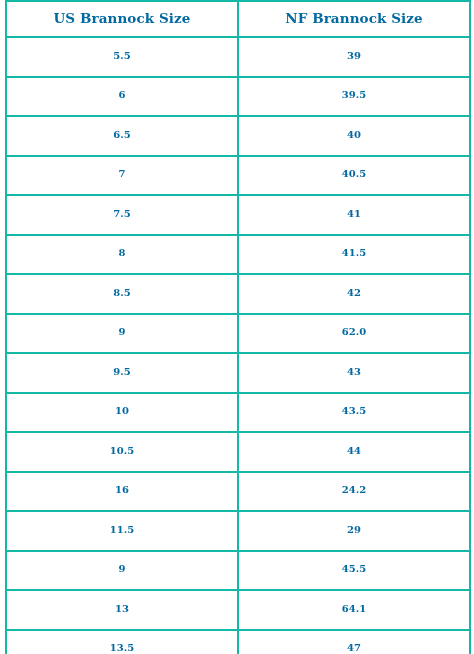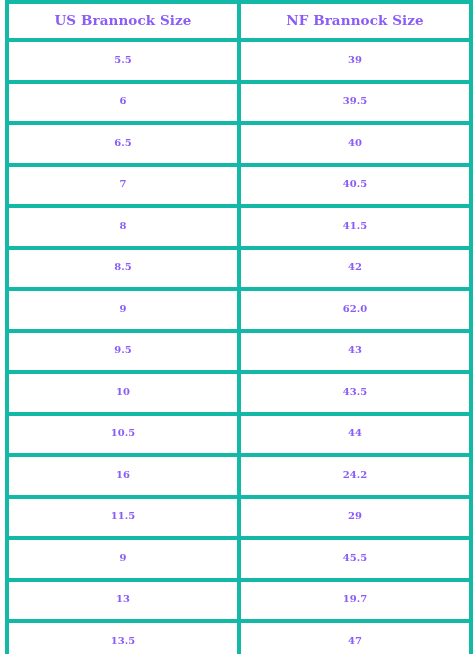--- a/index.html
+++ b/index.html
@@ -28,24 +28,24 @@
     border-collapse: collapse;
     table-layout: fixed;
     background: #ffffff;
   }
 
   table.size-table col.c1 { width: 232px; }
   table.size-table col.c2 { width: 232px; }
 
   table.size-table th,
   table.size-table td {
-    border: 4px solid #14b8a6;
+    border: 2px solid #14b8a6;
     text-align: center;
     vertical-align: middle;
-    color: #8b5cf6;
+    color: #0369a1;
     font-weight: bold;
     padding: 0;
     margin: 0;
     background: #ffffff;
   }
 
   table.size-table th {
     height: 33px;
     font-size: 13.5px;
     letter-spacing: 0.1px;
@@ -86,20 +86,24 @@
       </tr>
       <tr>
         <td>6.5</td>
         <td>40</td>
       </tr>
       <tr>
         <td>7</td>
         <td>40.5</td>
       </tr>
       <tr>
+        <td>7.5</td>
+        <td>41</td>
+      </tr>
+      <tr>
         <td>8</td>
         <td>41.5</td>
       </tr>
       <tr>
         <td>8.5</td>
         <td>42</td>
       </tr>
       <tr>
         <td>9</td>
         <td>62.0</td>
@@ -123,21 +127,21 @@
       <tr>
         <td>11.5</td>
         <td>29</td>
       </tr>
       <tr>
         <td>9</td>
         <td>45.5</td>
       </tr>
       <tr>
         <td>13</td>
-        <td>19.7</td>
+        <td>64.1</td>
       </tr>
       <tr>
         <td>13.5</td>
         <td>47</td>
       </tr>
     </tbody>
   </table>
 </div>
 
 </body></html>

